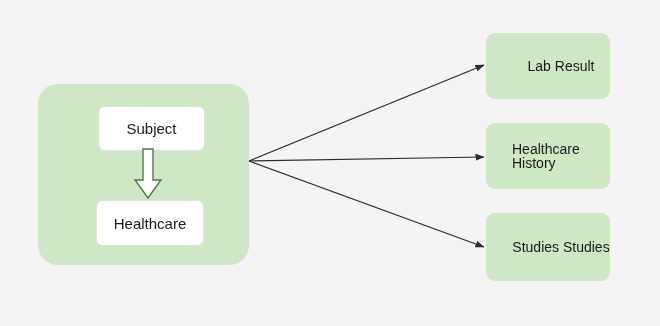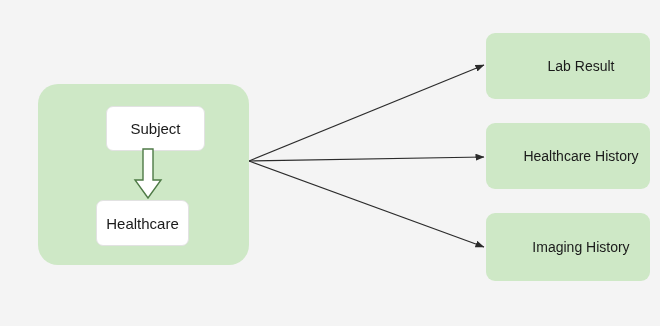--- a/index.html
+++ b/index.html
@@ -47,57 +47,56 @@
     border-radius: 7px;
     display: flex;
     align-items: center;
     justify-content: center;
     box-sizing: border-box;
     color: #1a1a1a;
     font-size: 15px;
     line-height: 1;
   }
   #node-subject {
-    left: 106px;
+    left: 98px;
     top: 106px;
-    width: 99px;
+    width: 107px;
     height: 45px;
     text-align: right;
   }
   #node-healthcare {
     left: 96px;
     top: 200px;
-    width: 93px;
+    width: 108px;
     height: 46px;
   }
 
   
   #block-arrow {
     position: absolute;
     left: 130px;
     top: 148px;
     width: 36px;
     height: 52px;
   }
 
   
   .node-green {
     position: absolute;
     left: 486px;
-    width: 164px;
+    width: 124px;
     background: #cee8c6;
     border-radius: 9px;
     display: flex;
     align-items: center;
     justify-content: center;
     box-sizing: border-box;
     color: #1a1a1a;
     font-size: 14px;
     line-height: 1;
-    text-align: center;
     padding-left: 26px;
   }
   #node-lab-result {
     top: 33px;
     height: 66px;
   }
   #node-medication-history {
     top: 123px;
     height: 66px;
   }
@@ -141,16 +140,16 @@
 
   <div class="node-green" id="node-lab-result">
     <span>Lab Result</span>
   </div>
 
   <div class="node-green" id="node-medication-history">
     <span>Healthcare History</span>
   </div>
 
   <div class="node-green" id="node-imaging-studies">
-    <span>Imaging History</span>
+    <span>Studies Studies</span>
   </div>
 
 </div>
 
 </body></html>

